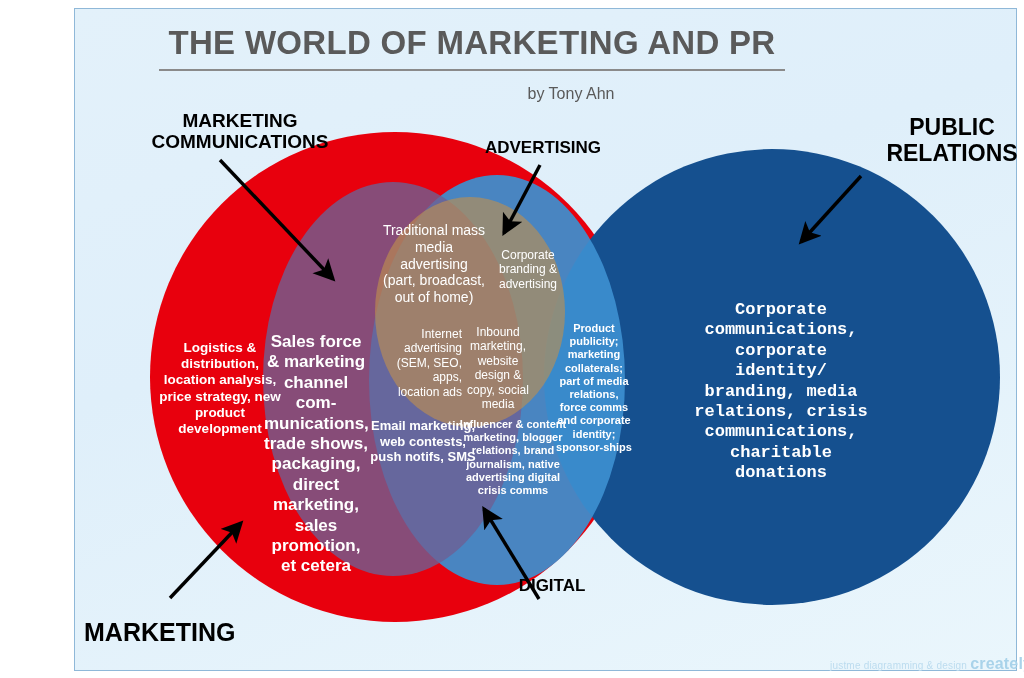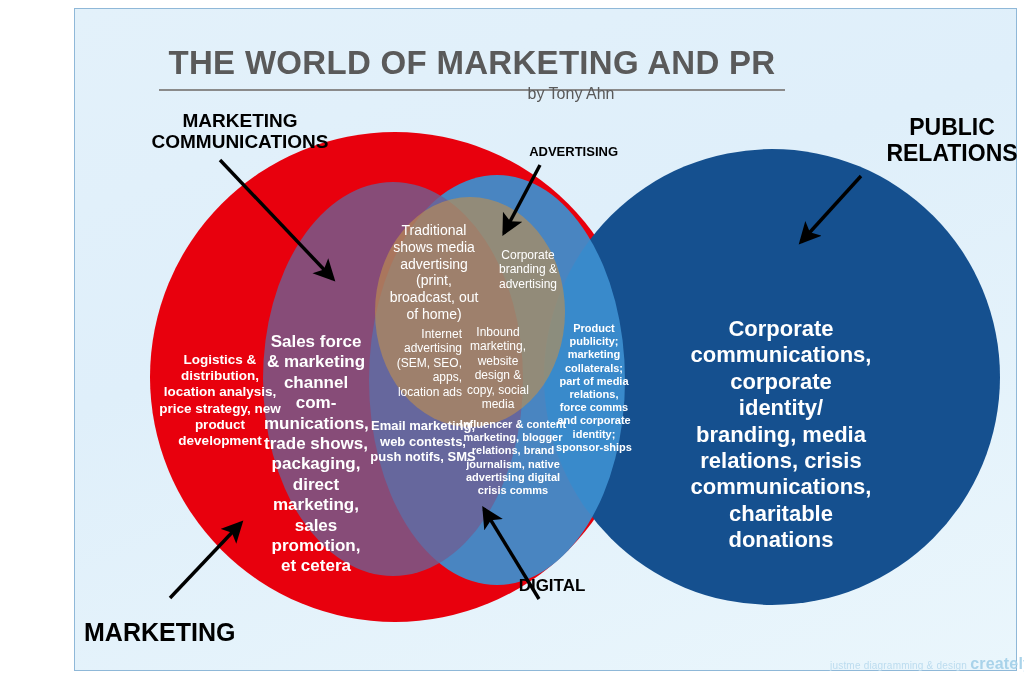--- a/index.html
+++ b/index.html
@@ -8,47 +8,47 @@
     font-family:"Liberation Sans", sans-serif;
     background:#ffffff;
   }
   #canvas{position:relative;width:1024px;height:678px;}
   .frame{
     position:absolute;left:74px;top:8px;width:943px;height:663px;
     background:linear-gradient(160deg,#e3f1fa 0%,#dfeffa 40%,#eaf6fc 100%);
     border:1px solid #8fb8d8;
     box-sizing:border-box;
   }
-  .title-wrap{position:absolute;left:74px;top:44px;width:796px;text-align:center;}
+  .title-wrap{position:absolute;left:74px;top:24px;width:796px;text-align:center;}
   .title{
     font-size:33px;font-weight:bold;color:#5a5a5a;letter-spacing:.3px;
     display:inline-block;padding:0 10px 7px 10px;border-bottom:2px solid #8a8a8a;
   }
   .byline{
     position:absolute;left:74px;top:85px;width:994px;text-align:center;
     font-size:16px;color:#5a5a5a;
   }
   svg.venn{position:absolute;left:0;top:0;width:1024px;height:678px;}
   .lbl{position:absolute;color:#000;font-weight:bold;line-height:1.12;}
   .lbl-mc{left:140px;top:110px;width:200px;text-align:center;font-size:19px;}
-  .lbl-adv{left:468px;top:145px;width:150px;text-align:right;font-size:13px;}
+  .lbl-adv{left:468px;top:138px;width:150px;text-align:center;font-size:17px;}
   .lbl-pr{left:872px;top:115px;width:160px;text-align:center;font-size:23px;}
   .lbl-mkt{left:84px;top:618px;width:210px;text-align:left;font-size:25px;}
   .lbl-dig{left:482px;top:576px;width:140px;text-align:center;font-size:17px;}
   .txt{position:absolute;color:#fff;text-align:center;line-height:1.2;font-weight:bold;}
-  .t-mkt{left:158px;top:352px;width:124px;font-size:13.5px;}
+  .t-mkt{left:158px;top:340px;width:124px;font-size:13.5px;}
   .t-mc{left:264px;top:332px;width:104px;font-size:17px;}
   .t-trad{left:382px;top:222px;width:104px;font-size:14px;font-weight:normal;}
   .t-corp{left:478px;top:248px;width:100px;font-size:12px;font-weight:normal;}
   .t-int{left:394px;top:327px;width:68px;font-size:12px;text-align:right;font-weight:normal;}
   .t-inb{left:462px;top:325px;width:72px;font-size:12px;text-align:center;font-weight:normal;}
   .t-prod{left:556px;top:322px;width:76px;font-size:11px;}
   .t-email{left:368px;top:418px;width:110px;font-size:13px;font-weight:bold;}
   .t-infl{left:458px;top:418px;width:110px;font-size:11px;}
-  .t-pr{left:686px;top:316px;width:190px;font-size:22px;}
+  .t-pr{left:686px;top:300px;width:190px;font-size:17px;font-family:Liberation Mono, monospace;}
   .wm{
     position:absolute;left:830px;top:655px;width:186px;height:18px;
     font-size:10px;color:#bcdcef;text-align:right;letter-spacing:.2px;
     white-space:nowrap;
   }
   .wm b{font-size:16px;color:#a9d3ea;}
 </style>
 </head>
 <body>
 
@@ -93,21 +93,21 @@
   <div class="lbl lbl-mc" style="white-space:pre-line">MARKETING
 COMMUNICATIONS</div>
   <div class="lbl lbl-adv">ADVERTISING</div>
   <div class="lbl lbl-pr" style="white-space:pre-line">PUBLIC
 RELATIONS</div>
   <div class="lbl lbl-mkt">MARKETING</div>
   <div class="lbl lbl-dig">DIGITAL</div>
 
   <div class="txt t-mkt">Logistics &amp; distribution, location analysis, price strategy, new product development</div>
   <div class="txt t-mc">Sales force &amp; marketing channel com-munications, trade shows, packaging, direct marketing, sales promotion, et cetera</div>
-  <div class="txt t-trad">Traditional shows media advertising (print, broadcast, out of home)</div>
+  <div class="txt t-trad">Traditional mass media advertising (part, broadcast, out of home)</div>
   <div class="txt t-corp">Corporate branding &amp; advertising</div>
   <div class="txt t-int">Internet advertising (SEM, SEO, apps, location ads</div>
   <div class="txt t-inb">Inbound marketing, website design &amp; copy, social media</div>
   <div class="txt t-prod">Product publicity; marketing collaterals; part of media relations, force comms and corporate identity; sponsor-ships</div>
   <div class="txt t-email">Email marketing, web contests, push notifs, SMS</div>
   <div class="txt t-infl">Influencer &amp; content marketing, blogger relations, brand journalism, native advertising digital crisis comms</div>
   <div class="txt t-pr">Corporate communications, corporate identity/ branding, media relations, crisis communications, charitable donations</div>
 
   <div class="wm">
     <span>justme diagramming &amp; design</span>

